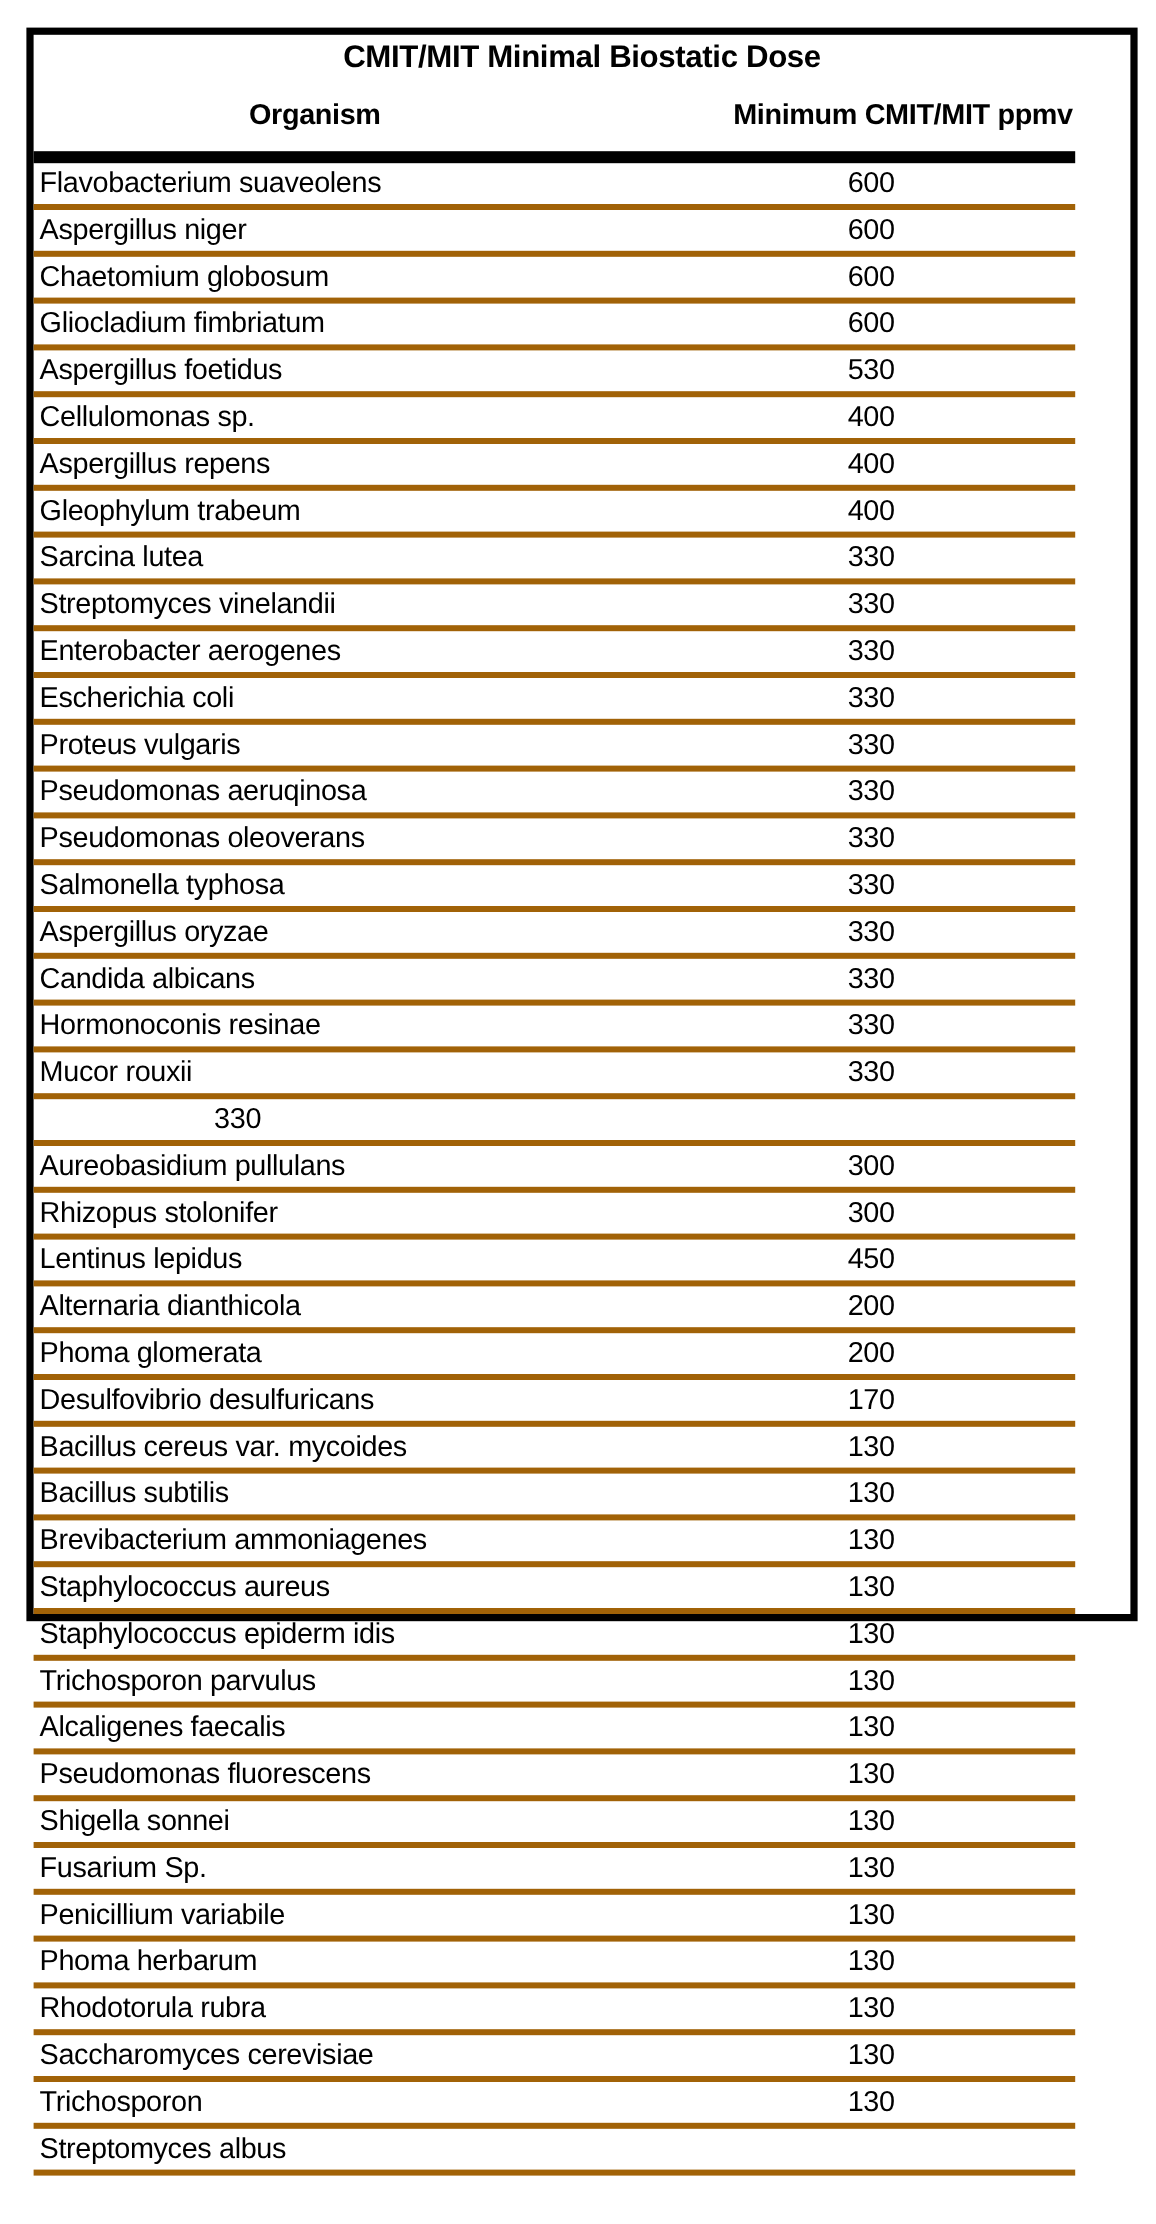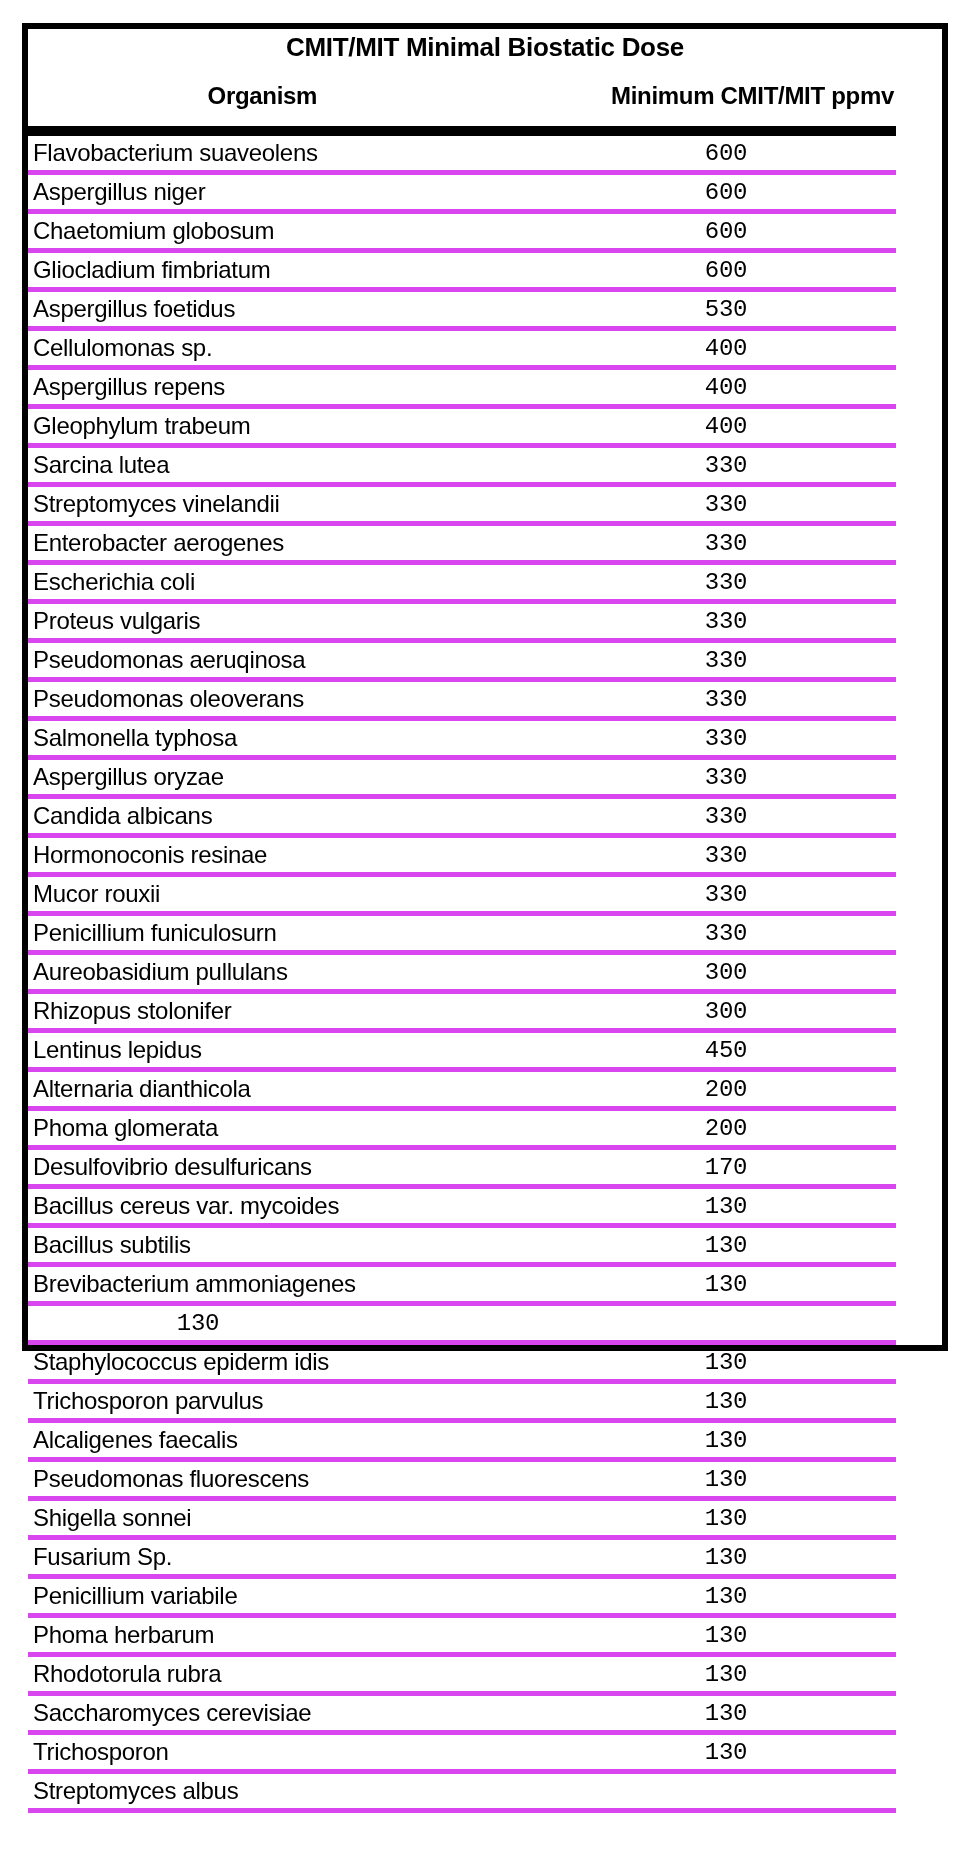--- a/index.html
+++ b/index.html
@@ -60,36 +60,35 @@
     background: #000000;
     margin-top: 16px;
   }
   .rows {
     
   }
   .row {
     display: flex;
     align-items: center;
     height: 34px;
-    border-bottom: 5px solid #d946ef;
+    border-bottom: 5px solid #a16207;
     font-size: 24px;
     letter-spacing: -0.3px;
     gap: 44px;
   }
   .cell-org {
     flex: 1;
     padding-left: 5px;
     white-space: nowrap;
     overflow: hidden;
   }
   .cell-val {
     width: 340px;
     text-align: center;
     white-space: nowrap;
-    font-family: Liberation Mono, monospace;
   }
 </style>
 </head>
 <body>
 
 <div class="frame">
   <div class="title">CMIT/MIT Minimal Biostatic Dose</div>
 
   <div class="content">
     <div class="header-row">
@@ -195,21 +194,20 @@
           <div class="cell-org">Hormonoconis resinae</div>
           <div class="cell-val">330</div>
         </div>
 
         <div class="row">
           <div class="cell-org">Mucor rouxii</div>
           <div class="cell-val">330</div>
         </div>
 
         <div class="row">
-          <div class="cell-org">Penicillium funiculosurn</div>
           <div class="cell-val">330</div>
         </div>
 
         <div class="row">
           <div class="cell-org">Aureobasidium pullulans</div>
           <div class="cell-val">300</div>
         </div>
 
         <div class="row">
           <div class="cell-org">Rhizopus stolonifer</div>
@@ -245,20 +243,21 @@
           <div class="cell-org">Bacillus subtilis</div>
           <div class="cell-val">130</div>
         </div>
 
         <div class="row">
           <div class="cell-org">Brevibacterium ammoniagenes</div>
           <div class="cell-val">130</div>
         </div>
 
         <div class="row">
+          <div class="cell-org">Staphylococcus aureus</div>
           <div class="cell-val">130</div>
         </div>
 
         <div class="row">
           <div class="cell-org">Staphylococcus epiderm idis</div>
           <div class="cell-val">130</div>
         </div>
 
         <div class="row">
           <div class="cell-org">Trichosporon parvulus</div>

